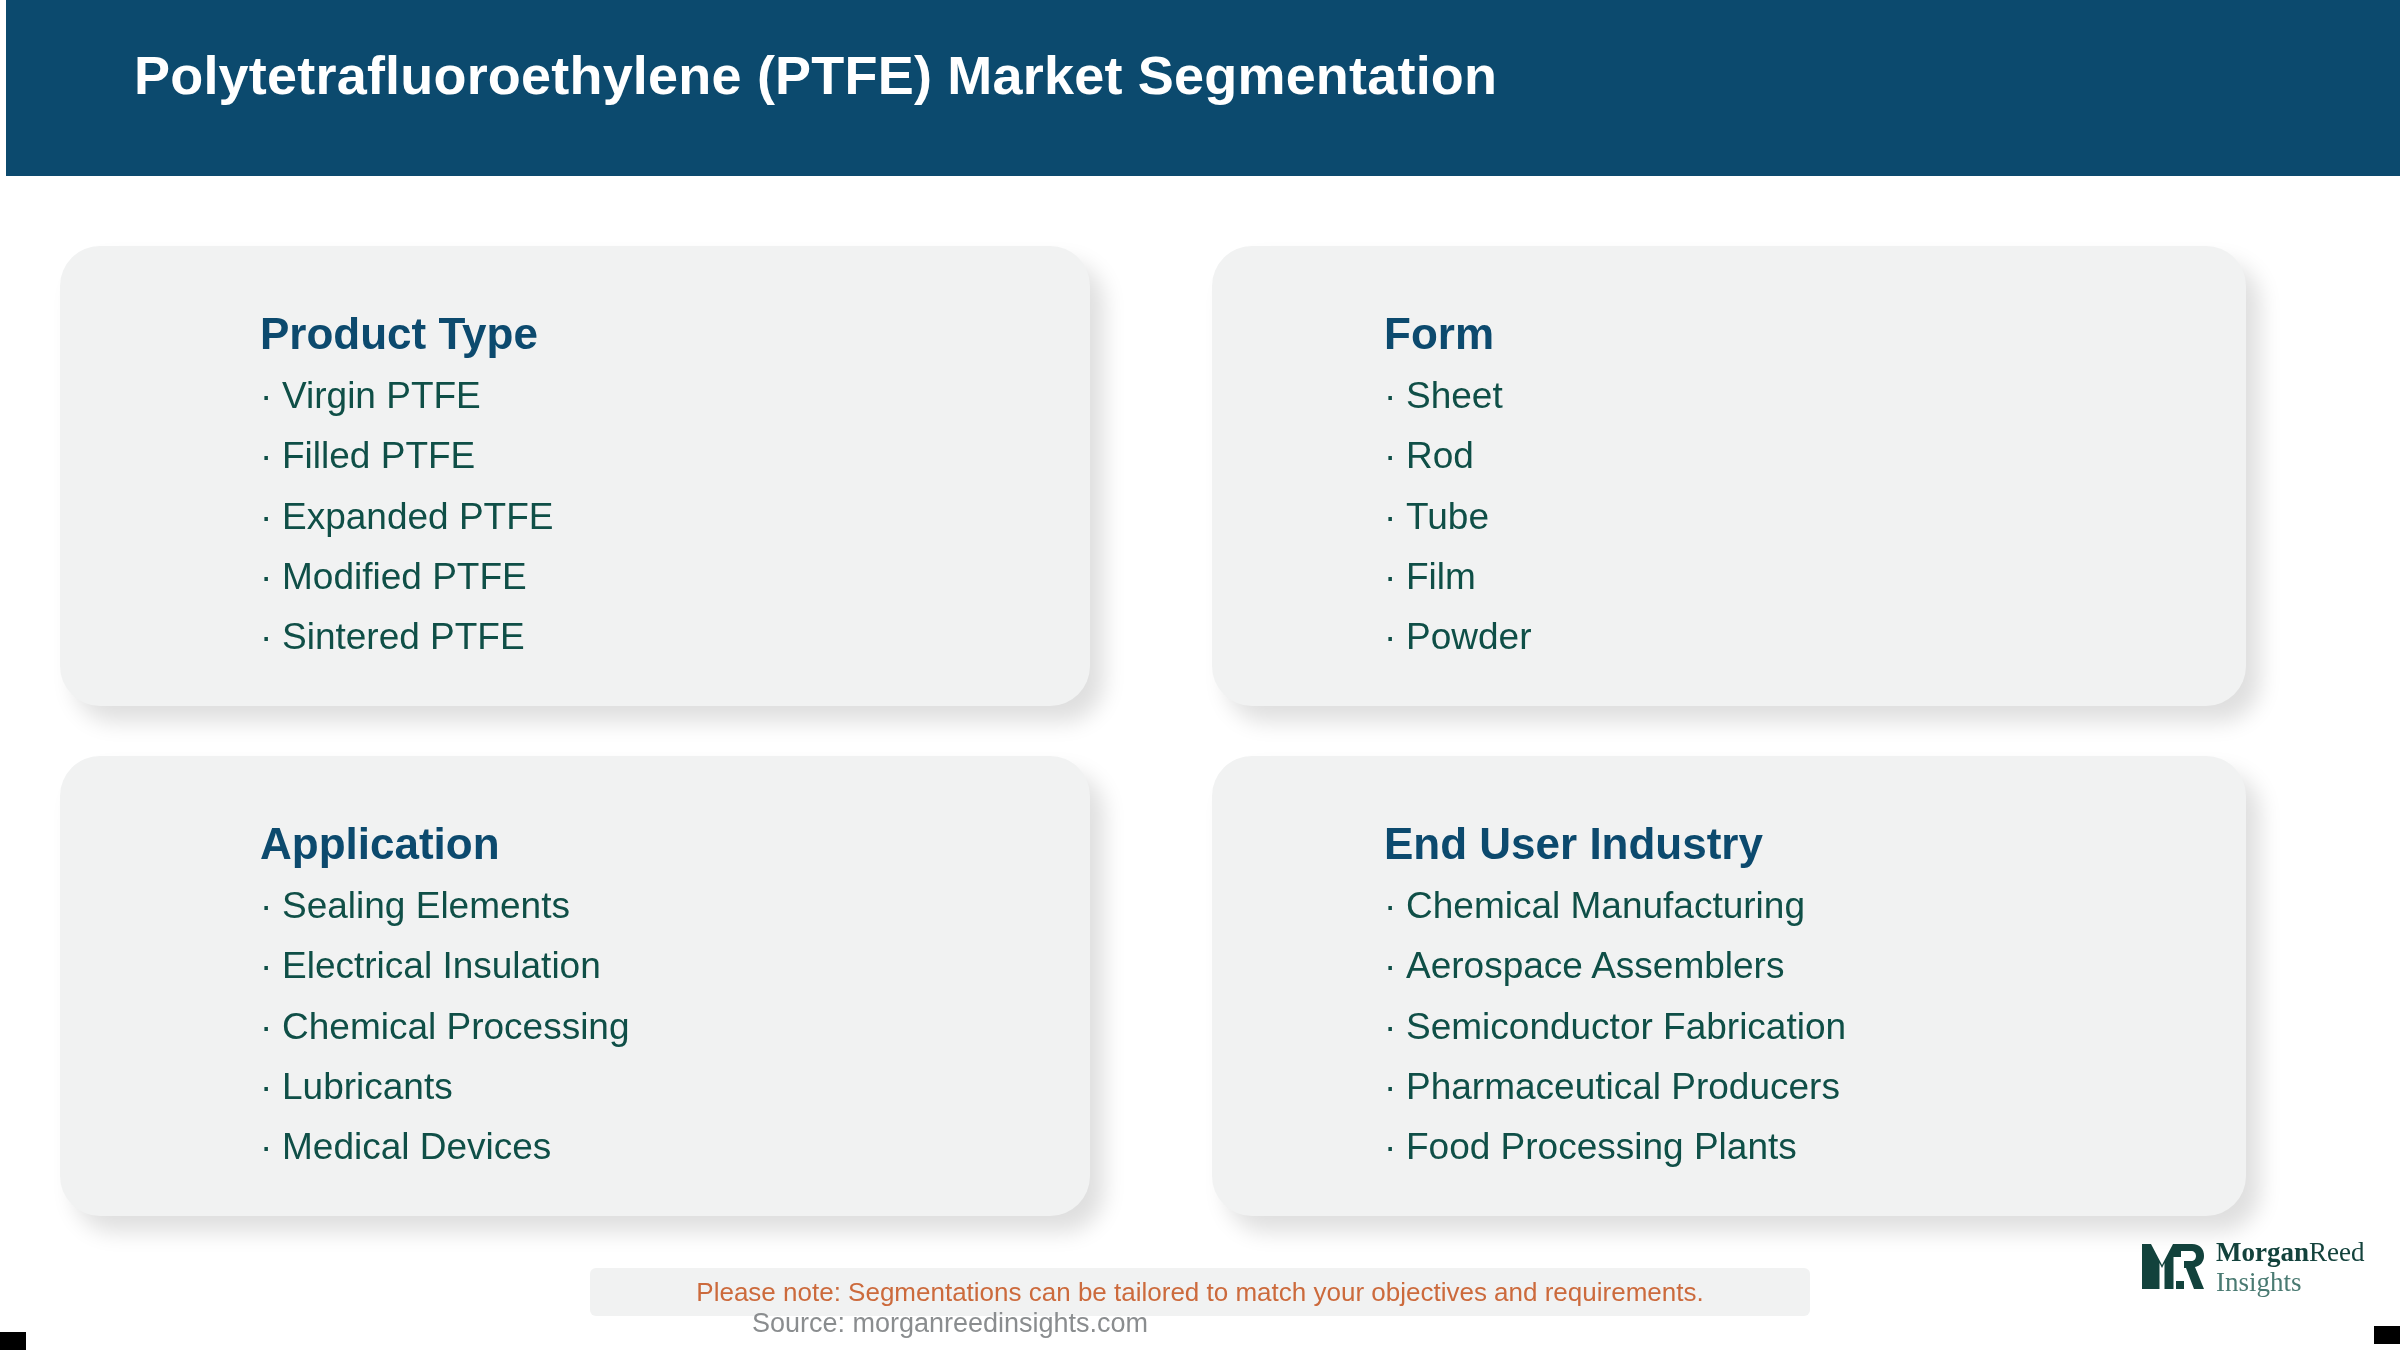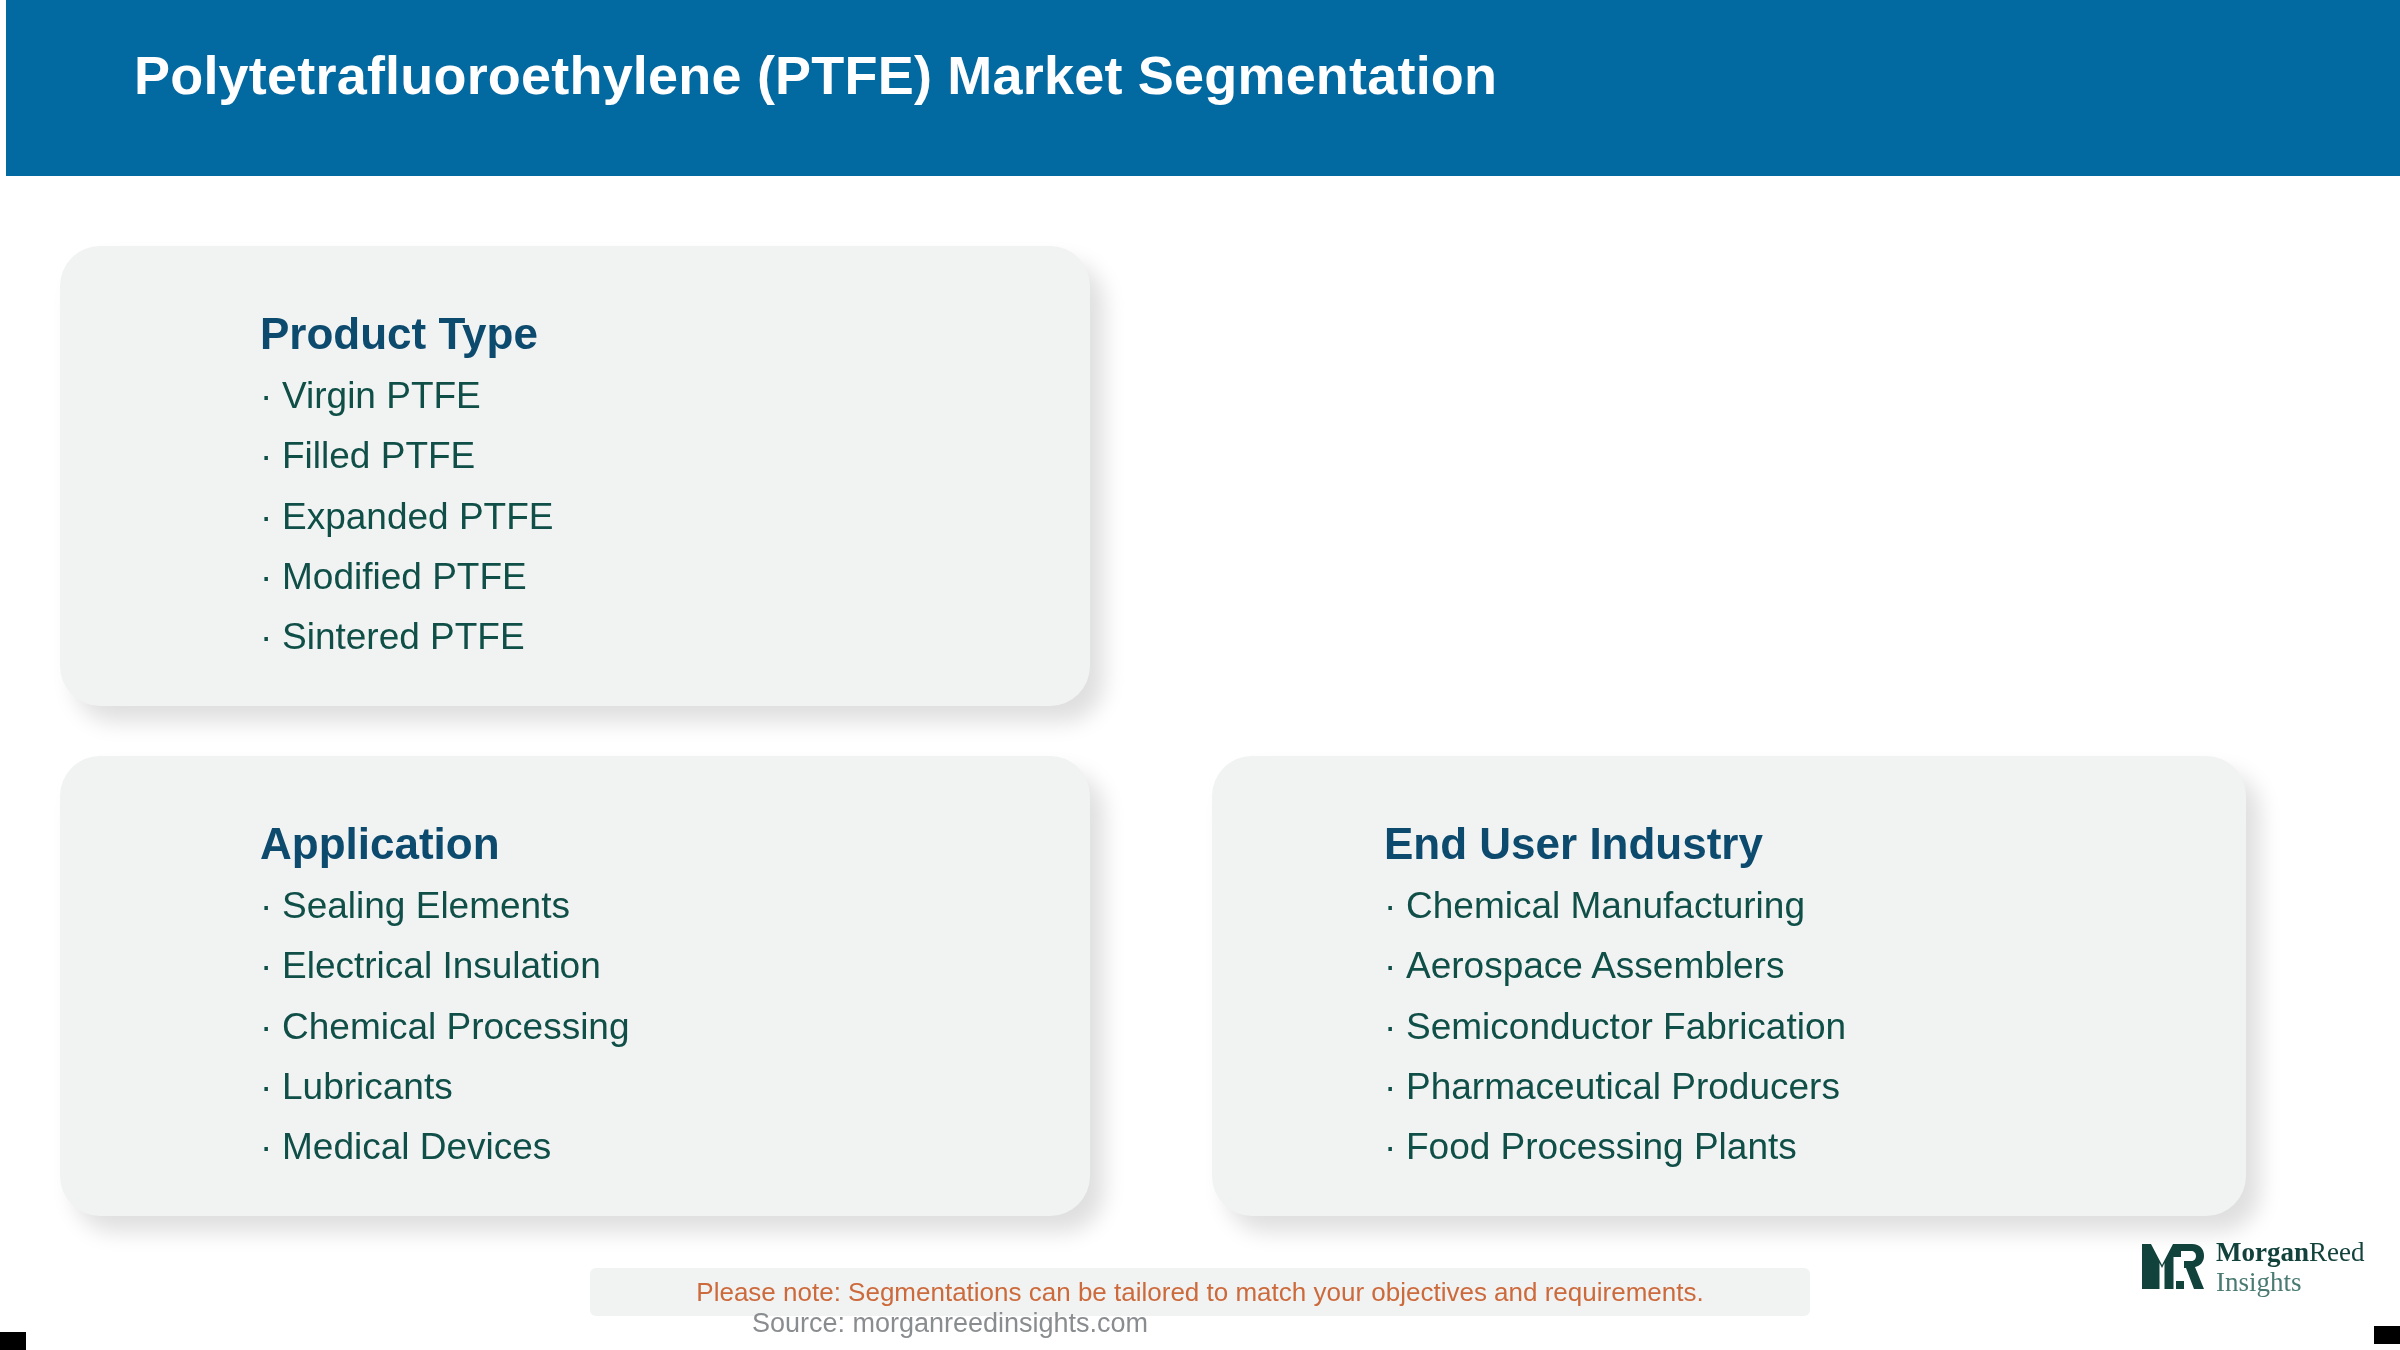--- a/index.html
+++ b/index.html
@@ -15,21 +15,21 @@
     position: relative;
   }
 
   
   .header-bar {
     position: absolute;
     left: 0;
     top: 0;
     width: 2400px;
     height: 176px;
-    background: #0369a1;
+    background: #0c4a6e;
     box-sizing: border-box;
   }
   .header-title {
     position: absolute;
     left: 134px;
     top: 44px;
     font-size: 54px;
     font-weight: bold;
     color: #ffffff;
     letter-spacing: 0.2px;
@@ -202,20 +202,32 @@
       <ul class="card-list">
         <li><span class="bullet">·</span><span>Virgin PTFE</span></li>
         <li><span class="bullet">·</span><span>Filled PTFE</span></li>
         <li><span class="bullet">·</span><span>Expanded PTFE</span></li>
         <li><span class="bullet">·</span><span>Modified PTFE</span></li>
         <li><span class="bullet">·</span><span>Sintered PTFE</span></li>
       </ul>
     </div>
   </div>
 
+  <div class="card r0 c1">
+    <div class="card-inner">
+      <div class="card-heading">Form</div>
+      <ul class="card-list">
+        <li><span class="bullet">·</span><span>Sheet</span></li>
+        <li><span class="bullet">·</span><span>Rod</span></li>
+        <li><span class="bullet">·</span><span>Tube</span></li>
+        <li><span class="bullet">·</span><span>Film</span></li>
+        <li><span class="bullet">·</span><span>Powder</span></li>
+      </ul>
+    </div>
+  </div>
 
   <div class="card r1 c0">
     <div class="card-inner">
       <div class="card-heading">Application</div>
       <ul class="card-list">
         <li><span class="bullet">·</span><span>Sealing Elements</span></li>
         <li><span class="bullet">·</span><span>Electrical Insulation</span></li>
         <li><span class="bullet">·</span><span>Chemical Processing</span></li>
         <li><span class="bullet">·</span><span>Lubricants</span></li>
         <li><span class="bullet">·</span><span>Medical Devices</span></li>

